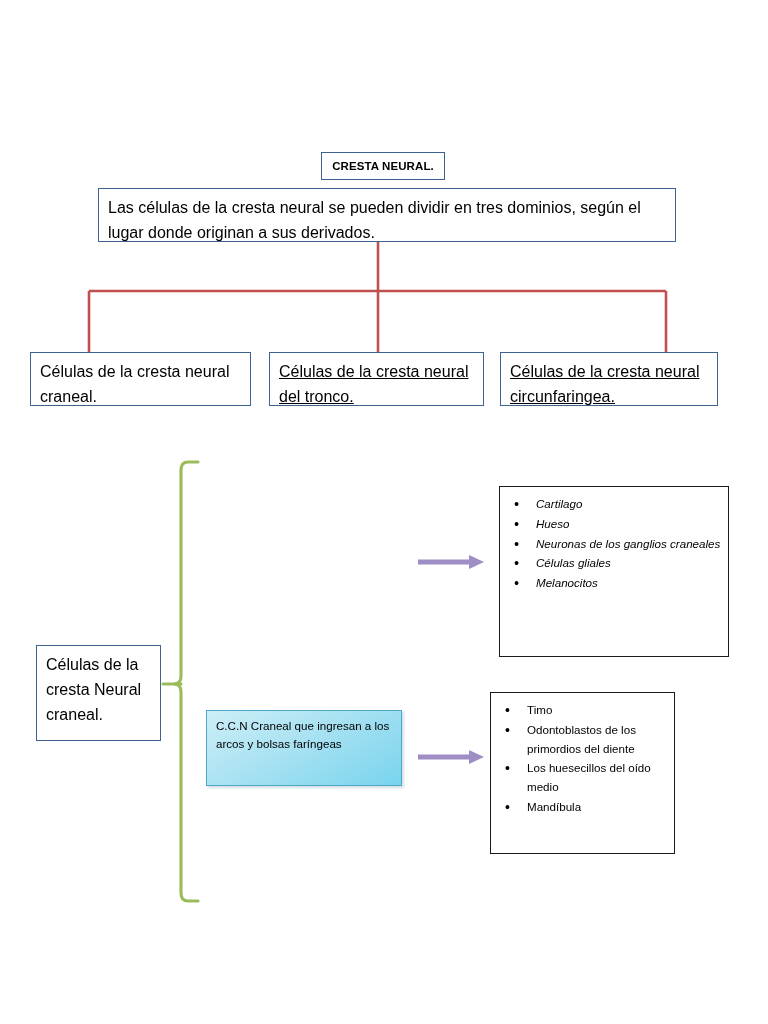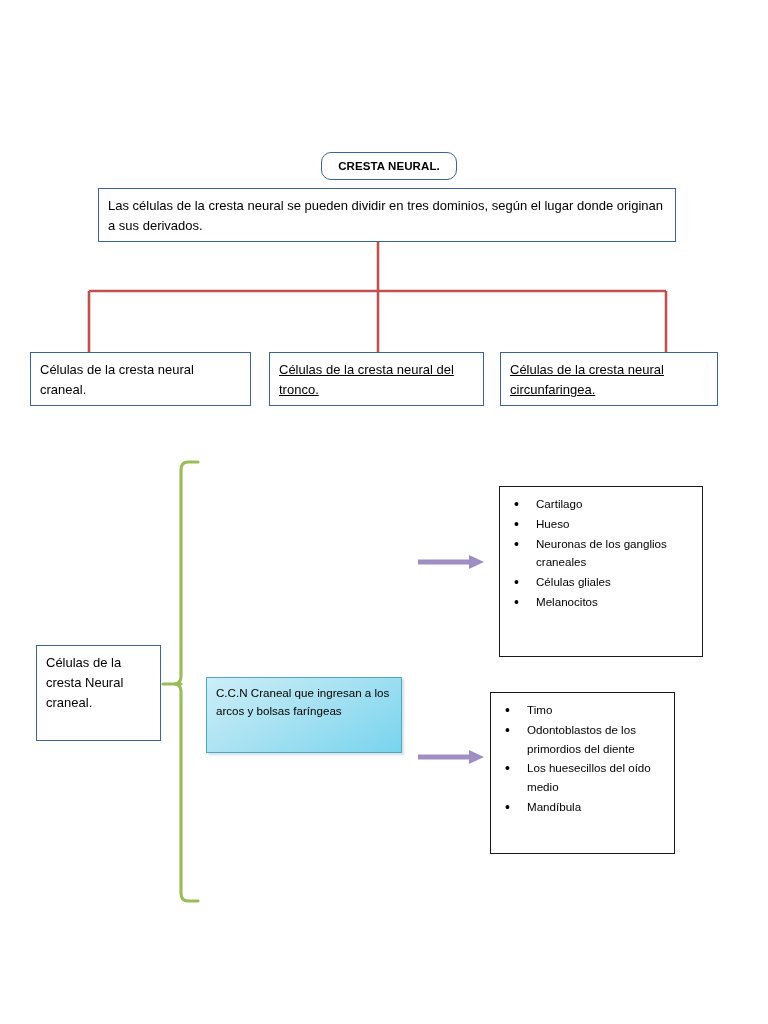--- a/index.html
+++ b/index.html
@@ -35,21 +35,21 @@
     font-size: 11.5px;
     letter-spacing: 0.1px;
     display: flex;
     align-items: center;
     justify-content: center;
   }
 
   .blue-outline-box {
     border: 1.6px solid #3f6390;
     background: #ffffff;
-    font-size: 13px;
+    font-size: 16px;
     line-height: 1.55;
     padding: 7px 8px 6px 9px;
   }
 
   .plain-box {
     border: 1.1px solid #1a1a1a;
     background: #ffffff;
     font-size: 11.6px;
     line-height: 1.62;
   }
@@ -126,45 +126,45 @@
       <line x1="418" y1="562" x2="472" y2="562" stroke="#9f8ec4" stroke-width="5"></line>
       <polygon points="469,555 484,562 469,569" fill="#9f8ec4"></polygon>
     </g>
 
     <g>
       <line x1="418" y1="757" x2="472" y2="757" stroke="#9f8ec4" stroke-width="5"></line>
       <polygon points="469,750 484,757 469,764" fill="#9f8ec4"></polygon>
     </g>
   </svg>
 
-  <div class="node title-box" style="left:321px; top:152px; width:136px; height:28px;border-radius:10px;">CRESTA NEURAL.</div>
+  <div class="node title-box" style="left:321px; top:152px; width:124px; height:28px;">CRESTA NEURAL.</div>
 
   <div class="node blue-outline-box" style="left:98px; top:188px; width:578px; height:54px;">Las células de la cresta neural se pueden dividir en tres dominios, según el lugar donde originan a sus derivados.</div>
 
   <div class="node blue-outline-box" style="left:30px; top:352px; width:221px; height:54px;">Células de la cresta neural craneal.</div>
 
   <div class="node blue-outline-box" style="left:269px; top:352px; width:215px; height:54px;text-decoration:underline;">Células de la cresta neural del tronco.</div>
 
   <div class="node blue-outline-box" style="left:500px; top:352px; width:218px; height:54px;text-decoration:underline;">Células de la cresta neural circunfaringea.</div>
 
 
   <div class="node blue-outline-box" style="left:36px; top:645px; width:125px; height:96px;">Células de la cresta Neural craneal.</div>
 
 
-  <div class="node plain-box" style="left:499px; top:486px; width:204px; height:171px;">
+  <div class="node plain-box" style="left:499px; top:486px; width:230px; height:171px;font-style:italic;">
     <ul class="bullets">
       <li>Cartilago</li>
       <li>Hueso</li>
       <li>Neuronas de los ganglios craneales</li>
       <li>Células gliales</li>
       <li>Melanocitos</li>
     </ul>
   </div>
 
-  <div class="node cyan-box" style="left:206px; top:677px; width:196px; height:76px;">C.C.N Craneal que ingresan a los arcos y bolsas faríngeas</div>
+  <div class="node cyan-box" style="left:206px; top:710px; width:196px; height:76px;">C.C.N Craneal que ingresan a los arcos y bolsas faríngeas</div>
 
   <div class="node plain-box" style="left:490px; top:679px; width:185px; height:162px;margin-top:13px;">
     <ul class="bullets">
       <li>Timo</li>
       <li>Odontoblastos de los primordios del diente</li>
       <li>Los huesecillos del oído medio</li>
       <li>Mandíbula</li>
     </ul>
   </div>
 

